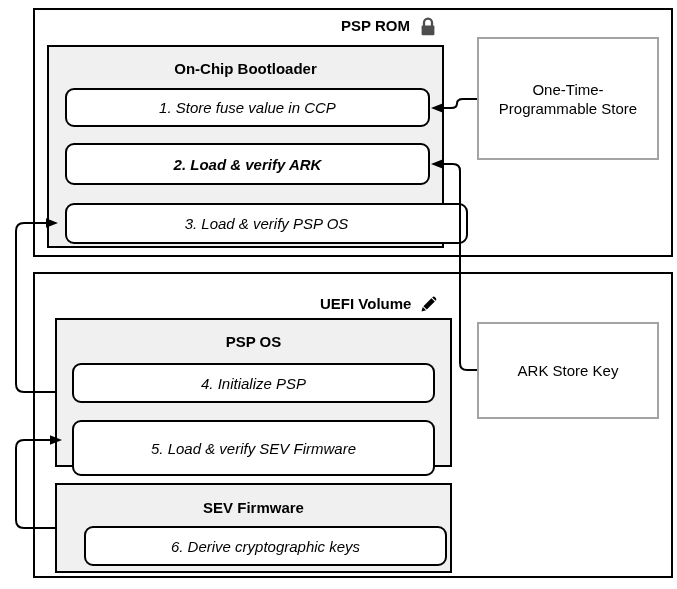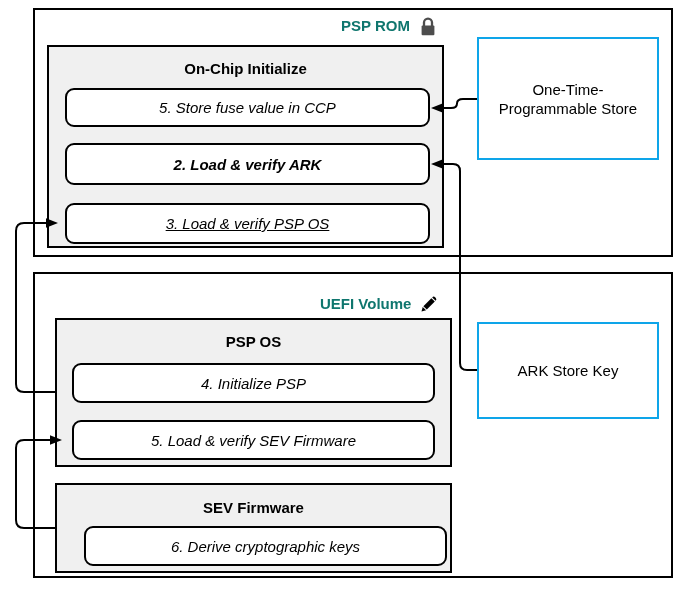--- a/index.html
+++ b/index.html
@@ -38,38 +38,38 @@
     border-radius: 9px;
     background: #ffffff;
     display: flex;
     align-items: center;
     justify-content: center;
     font-style: italic;
     font-size: 15px;
     color: #000000;
   }
   .side-box {
-    border: 2px solid #0ea5e9;
+    border: 2px solid #a3a3a3;
     background: #ffffff;
     display: flex;
     flex-direction: column;
     align-items: center;
     justify-content: center;
     font-size: 15px;
     line-height: 19px;
     color: #000000;
     text-align: center;
   }
   .zone-title {
     display: flex;
     align-items: center;
     gap: 10px;
     font-weight: bold;
     font-size: 15px;
-    color: #0f766e;
+    color: #000000;
   }
   .zone-title .icon { display: inline-flex; }
   #wires { pointer-events: none; z-index: 10; }
 </style>
 </head>
 <body>
 
 <div id="stage">
 
   <div class="abs outer-box" style="left:33px; top:8px; width:640px; height:249px;"></div>
@@ -91,36 +91,36 @@
     <span class="icon">
       <svg width="17" height="17" viewBox="0 0 17 17">
         <path d="M0.5 16.5 L1.7 11.9 L5.1 15.3 Z" fill="#000"></path>
         <path d="M2.4 11.2 L10.4 3.2 L13.8 6.6 L5.8 14.6 Z" fill="#000"></path>
         <path d="M11.2 2.4 Q12.6 0.9 14.1 2.2 L14.8 2.9 Q16.1 4.4 14.6 5.8 Z" fill="#000"></path>
       </svg>
     </span>
   </div>
 
   <div class="abs panel" style="left:47px; top:45px; width:397px; height:203px;">
-    <div class="panel-title" style="top:13px;">On-Chip Initialize</div>
+    <div class="panel-title" style="top:13px;">On-Chip Bootloader</div>
   </div>
-  <div class="abs step-box" style="left:65px; top:88px; width:365px; height:39px;">5. Store fuse value in CCP</div>
+  <div class="abs step-box" style="left:65px; top:88px; width:365px; height:39px;">1. Store fuse value in CCP</div>
   <div class="abs step-box" style="left:65px; top:143px; width:365px; height:42px;font-weight:bold;">2. Load &amp; verify ARK</div>
-  <div class="abs step-box" style="left:65px; top:203px; width:365px; height:41px;text-decoration:underline;">3. Load &amp; verify PSP OS</div>
+  <div class="abs step-box" style="left:65px; top:203px; width:403px; height:41px;">3. Load &amp; verify PSP OS</div>
 
   <div class="abs side-box" style="left:477px; top:37px; width:182px; height:123px;">
     <div>One-Time-</div>
     <div>Programmable Store</div>
   </div>
 
   <div class="abs panel" style="left:55px; top:318px; width:397px; height:149px;">
     <div class="panel-title" style="top:13px;">PSP OS</div>
   </div>
   <div class="abs step-box" style="left:72px; top:363px; width:363px; height:40px;">4. Initialize PSP</div>
-  <div class="abs step-box" style="left:72px; top:420px; width:363px; height:40px;">5. Load &amp; verify SEV Firmware</div>
+  <div class="abs step-box" style="left:72px; top:420px; width:363px; height:56px;">5. Load &amp; verify SEV Firmware</div>
 
   <div class="abs side-box" style="left:477px; top:322px; width:182px; height:97px;">
     <div>ARK Store Key</div>
   </div>
 
   <div class="abs panel" style="left:55px; top:483px; width:397px; height:90px;">
     <div class="panel-title" style="top:14px;">SEV Firmware</div>
   </div>
   <div class="abs step-box" style="left:84px; top:526px; width:363px; height:40px;">6. Derive cryptographic keys</div>
 

